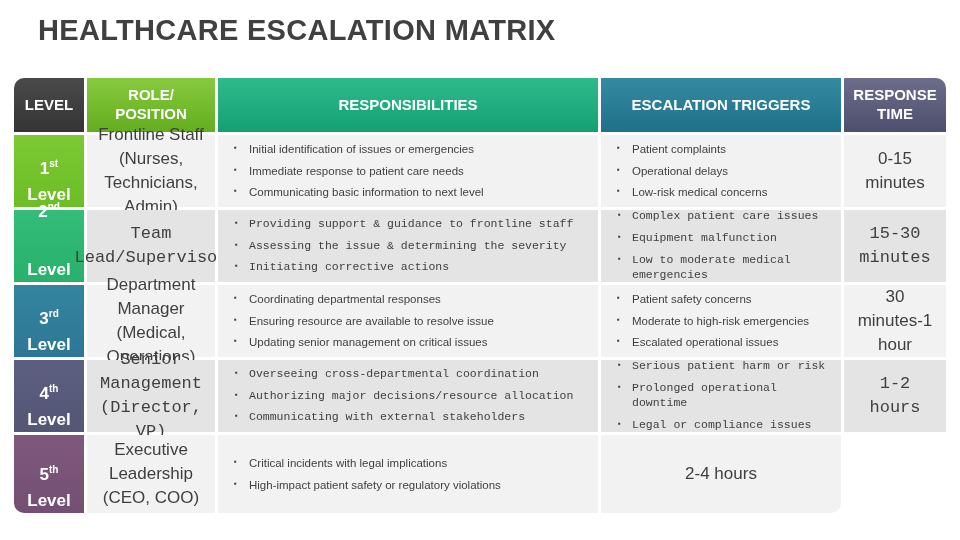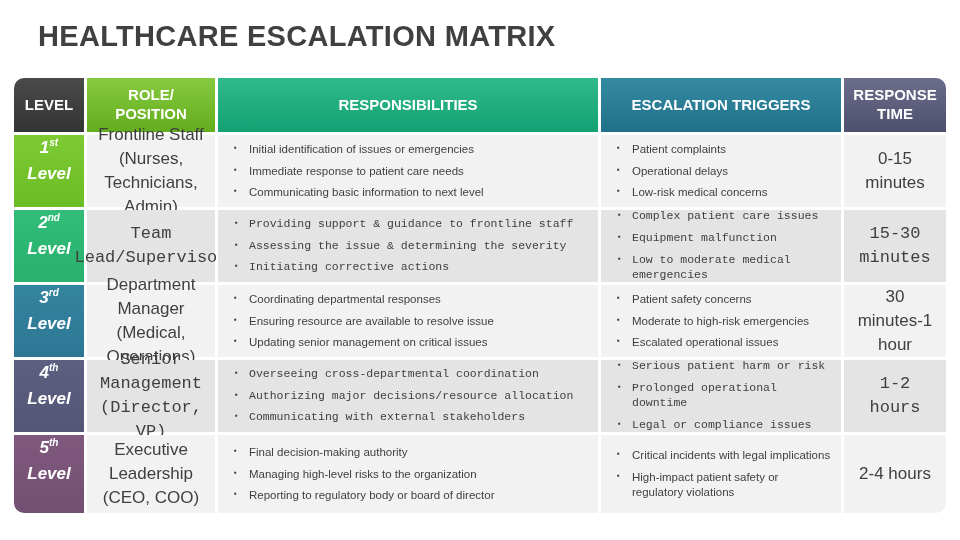--- a/index.html
+++ b/index.html
@@ -1,21 +1,21 @@
 <!DOCTYPE html>
 <html><head>
 <meta charset="utf-8">
 <style>
   html,body { margin:0; padding:0; }
   body {
     width:960px; height:540px; background:#ffffff; position:relative;
     font-family:"Liberation Sans", sans-serif; overflow:hidden;
   }
   .title {
-    position:absolute; left:38px; top:20px;
+    position:absolute; left:38px; top:14px;
     font-size:29px; font-weight:bold; color:#404040; letter-spacing:0.3px;
   }
   .matrix {
     position:absolute; left:14px; top:78px; width:932px;
     display:grid;
     grid-template-columns:70px 128px 380px 240px 102px;
     grid-template-rows:54px 72px 72px 72px 72px 78px;
     gap:3px;
   }
   .hdr {
@@ -24,26 +24,26 @@
     text-align:center; line-height:1.25;
   }
   .hdr-level { background:linear-gradient(180deg,#4a4a4a,#343434); border-top-left-radius:10px; }
   .hdr-role  { background:linear-gradient(180deg,#87ca3f,#63ad1e); padding:0 20px; }
   .hdr-resp  { background:linear-gradient(180deg,#2fba8b,#13a173); }
   .hdr-trig  { background:linear-gradient(180deg,#358aa2,#1f7089); }
   .hdr-time  { background:linear-gradient(180deg,#6c6c8b,#4e4e6d); border-top-right-radius:10px; padding:0 10px; }
 
   .level {
     color:#ffffff; font-weight:bold; text-align:center;
-    display:flex; flex-direction:column; justify-content:flex-start;
-    font-size:17px; line-height:1.5;font-style:italic;
+    display:flex; flex-direction:column; justify-content:flex-end;
+    font-size:17px; line-height:1.5;
   }
   .level sup { font-size:10px; line-height:0; }
   .lv1 { background:linear-gradient(180deg,#7cc934,#6cbd26); }
-  .lv2 { background:linear-gradient(180deg,#33bd78,#28b06c); }
+  .lv2 { background:linear-gradient(180deg,#33bd78,#28b06c);gap:32px; }
   .lv3 { background:linear-gradient(180deg,#33849f,#2d7795); }
   .lv4 { background:linear-gradient(180deg,#5d5f81,#545676); }
   .lv5 { background:linear-gradient(180deg,#7f587e,#734f73); border-bottom-left-radius:10px; }
 
   .bgA { background:#f2f2f2; }
   .bgB { background:#e4e4e4;font-family:Liberation Mono, monospace; }
 
   .cell {
     display:flex; align-items:center; justify-content:center;
     text-align:center; color:#3f3f3f; font-size:17px;
@@ -144,23 +144,18 @@
     <li>Legal or compliance issues</li>
   </ul>
   <div class="cell bgB">1-2 hours</div>
 
   <div class="level lv5">
     <div><span>5</span><sup>th</sup></div>
     <div>Level</div>
   </div>
   <div class="cell bgA">Executive Leadership (CEO, COO)</div>
   <ul class="list bgA">
-    <li>Final decision-making authority</li>
-    <li>Managing high-level risks to the organization</li>
-    <li>Reporting to regulatory body or board of director</li>
-  </ul>
-  <ul class="list bgA">
     <li>Critical incidents with legal implications</li>
     <li>High-impact patient safety or regulatory violations</li>
   </ul>
   <div class="cell bgA time-last">2-4 hours</div>
 
 </div>
 
 </body></html>

